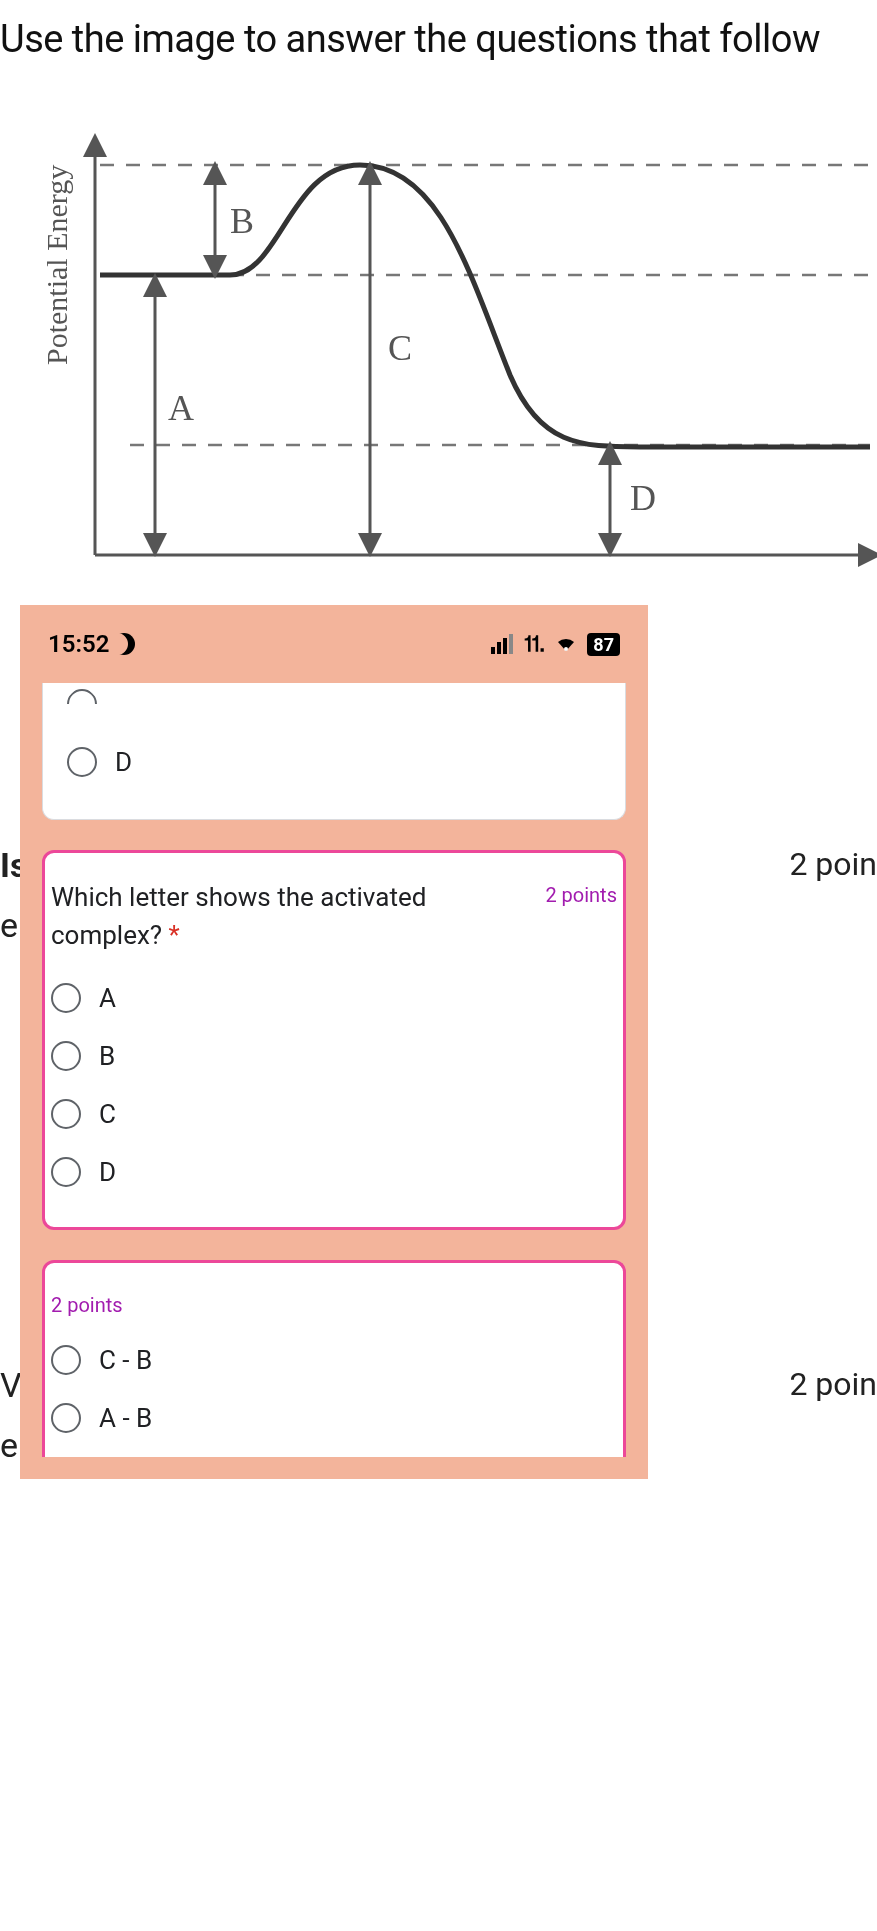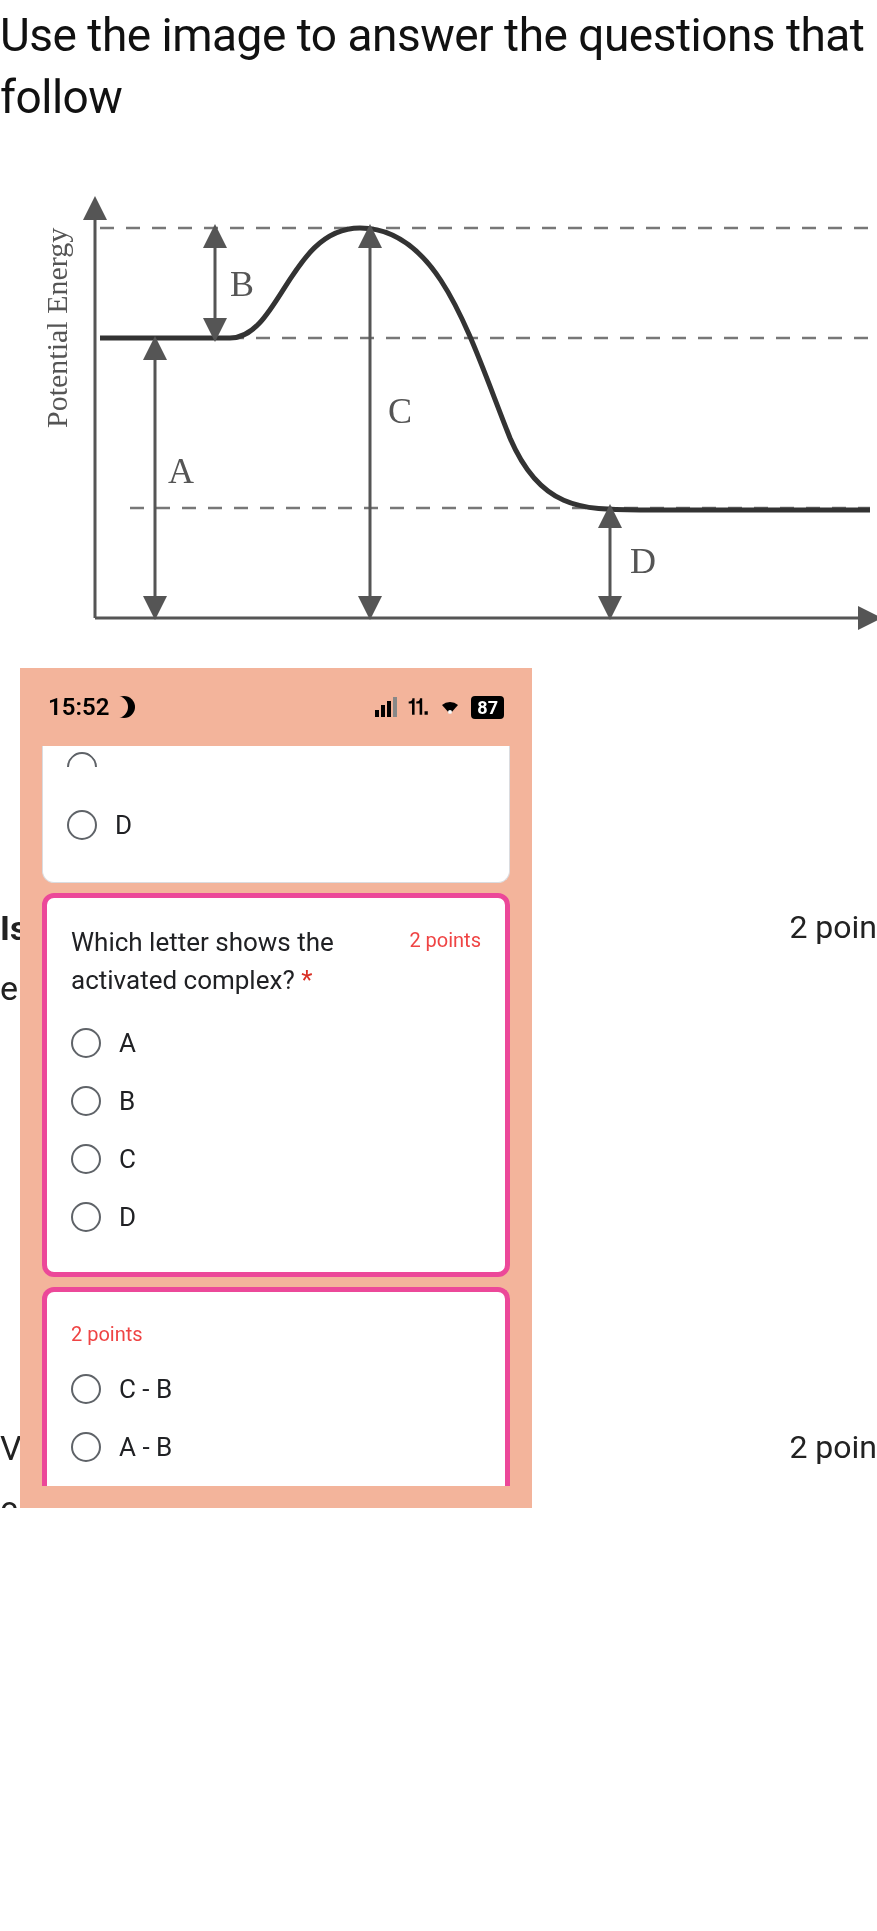--- a/index.html
+++ b/index.html
@@ -3,23 +3,23 @@
 <meta charset="utf-8">
 <style>
   * { box-sizing: border-box; margin: 0; padding: 0; }
   body {
     font-family: -apple-system, BlinkMacSystemFont, "Segoe UI", Roboto, Arial, sans-serif;
     background: #fff;
     width: 877px;
     color: #202124;
   }
   .instruction {
-    font-size: 46px;
+    font-size: 38px;
     line-height: 1.35;
-    padding: 4px 6px 20px 0;
+    padding: 14px 6px 20px 0;
     color: #111;
     font-weight: 400;
     letter-spacing: -0.5px;
   }
   .chart-wrap {
     position: relative;
     width: 100%;
     height: 490px;
     margin-top: 40px;
   }
@@ -32,21 +32,21 @@
     transform-origin: left top;
     font-size: 30px;
     color: #555;
     font-family: Georgia, serif;
   }
 
   
   .overlay {
     position: relative;
     margin-left: 20px;
-    width: 512px;
+    width: 628px;
     margin-top: -10px;
   }
   .statusbar {
     background: #f3b49b;
     height: 78px;
     display: flex;
     align-items: center;
     justify-content: space-between;
     padding: 0 28px;
     font-size: 24px;
@@ -69,23 +69,23 @@
   .card-top {
     background: #fff;
     border-radius: 0 0 12px 12px;
     padding: 6px 24px 28px;
     border: 1px solid #dadce0;
     border-top: none;
   }
   .card {
     background: #fff;
     border-radius: 12px;
-    border: 5px solid #ec4899;
-    padding: 26px 24px;
-    margin-top: 10px;
+    border: 3px solid #ec4899;
+    padding: 26px 6px;
+    margin-top: 30px;
   }
   .radio-row {
     display: flex;
     align-items: center;
     gap: 18px;
     padding: 14px 0;
     font-size: 26px;
     color: #202124;
   }
   .radio-circle {
@@ -96,21 +96,21 @@
     flex-shrink: 0;
   }
   .radio-circle.partial {
     border-bottom-color: transparent;
     border-left-color: transparent;
     transform: rotate(-45deg);
   }
   .q-header { display: flex; justify-content: space-between; align-items: flex-start; gap: 12px; margin-bottom: 14px; }
   .q-text { font-size: 26px; line-height: 1.45; color: #202124; flex: 1; }
   .req { color: #d93025; }
-  .points { font-size: 20px; color: #ef4444; white-space: nowrap; padding-top: 4px; }
+  .points { font-size: 20px; color: #a21caf; white-space: nowrap; padding-top: 4px; }
 
   
   .bg-side {
     position: absolute;
     font-size: 34px;
     color: #222;
   }
   .rel-wrap { position: relative; }
 
   .moon {

